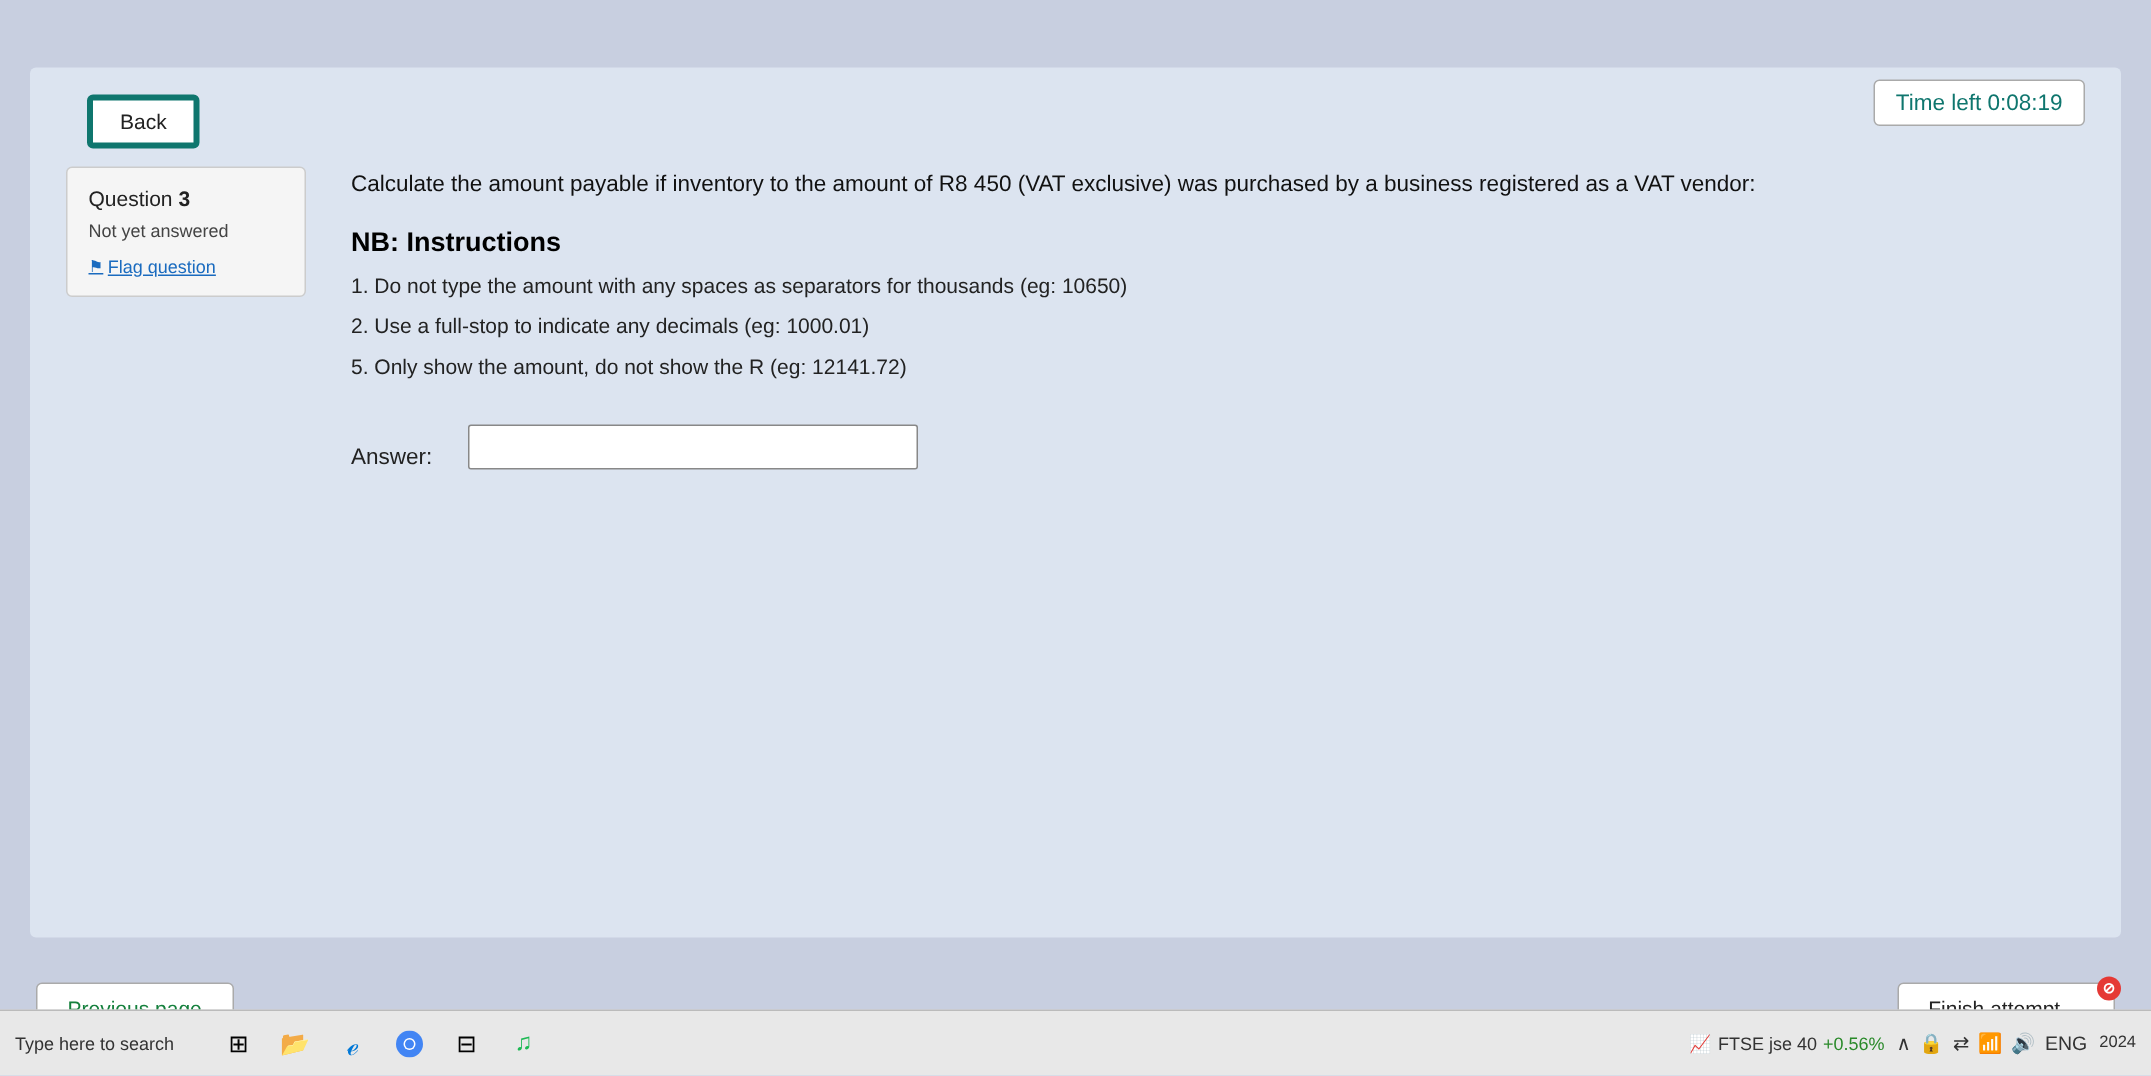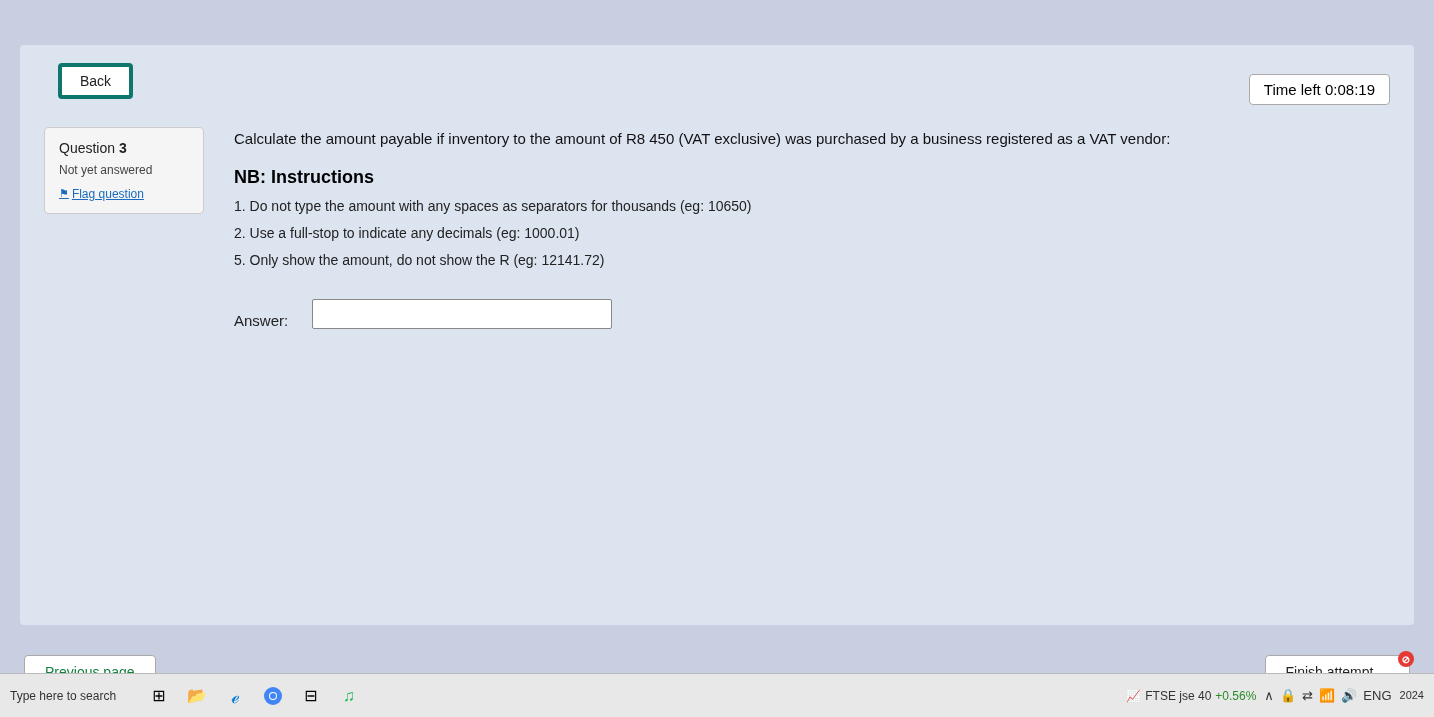--- a/index.html
+++ b/index.html
@@ -37,33 +37,33 @@
       border-radius: 4px;
       padding: 6px 18px;
       font-size: 14px;
       cursor: pointer;
       color: #222;
       margin-left: 14px;
     }
 
     .timer-box {
       position: absolute;
-      top: 29px;
+      top: 8px;
       right: 24px;
       background: #fff;
       border: 1px solid #aaa;
       border-radius: 4px;
       padding: 6px 14px;
       font-size: 15px;
-      color: #000000;
+      color: #0f766e;
     }
 
     .content-row {
       display: flex;
-      margin-top: 28px;
+      margin-top: 12px;
       gap: 20px;
     }
 
     
     .question-info {
       background: #f5f5f5;
       border: 1px solid #ccc;
       border-radius: 4px;
       padding: 12px 14px;
       width: 160px;

